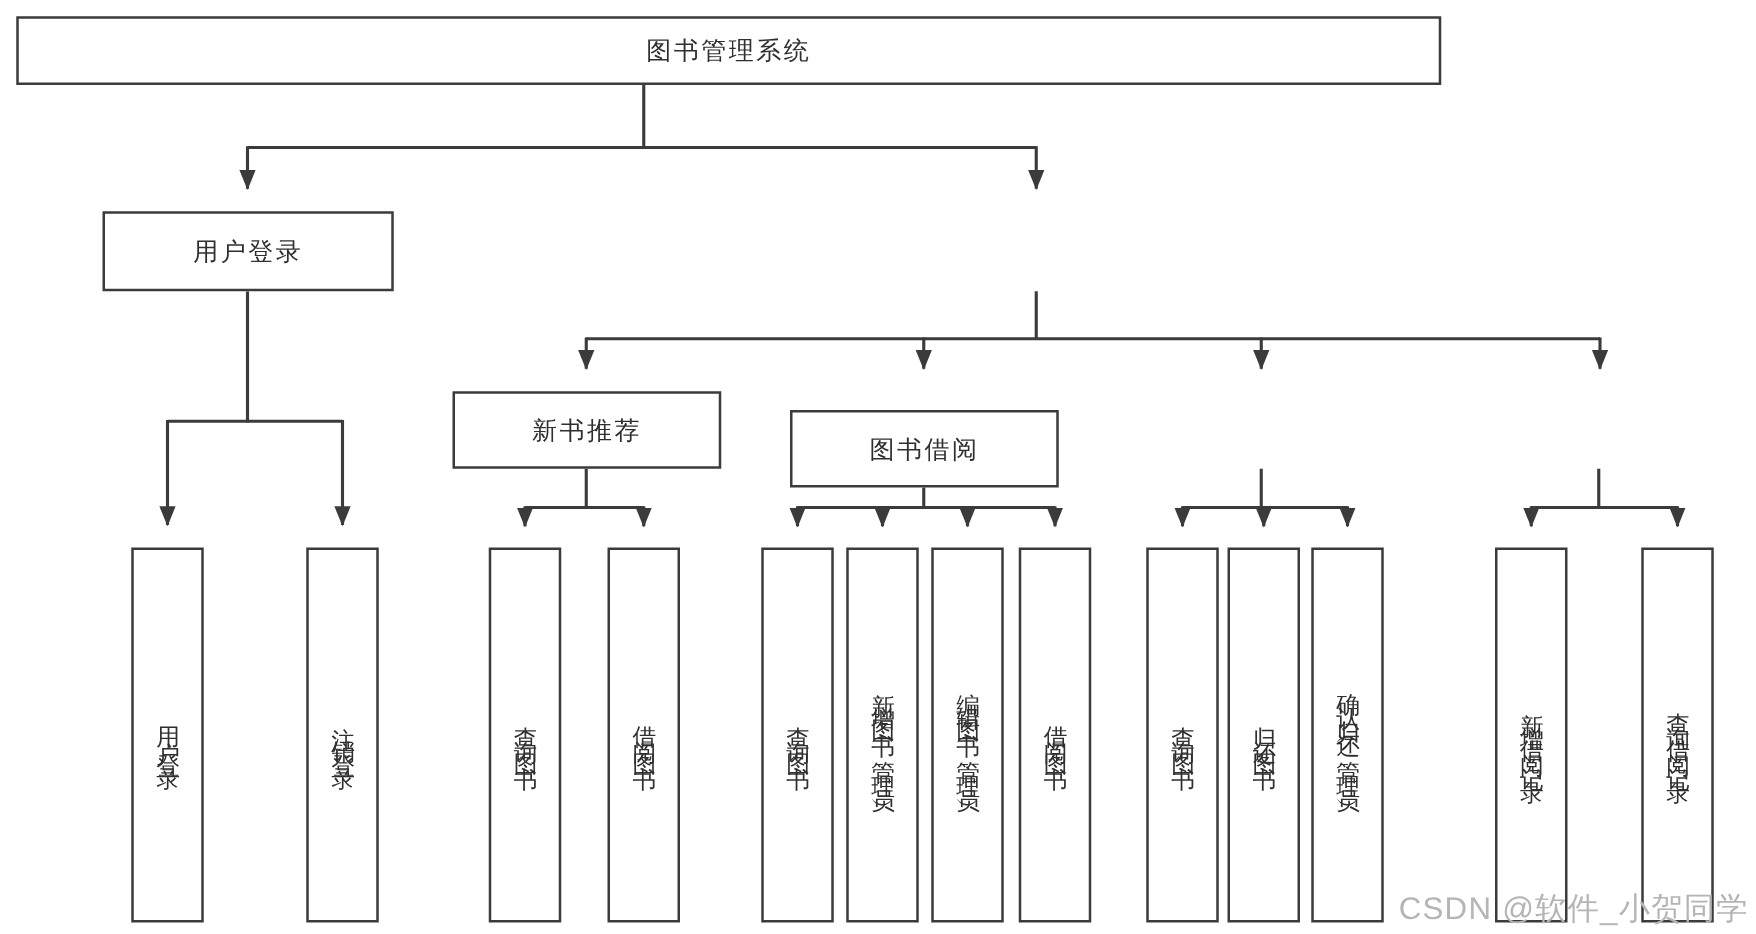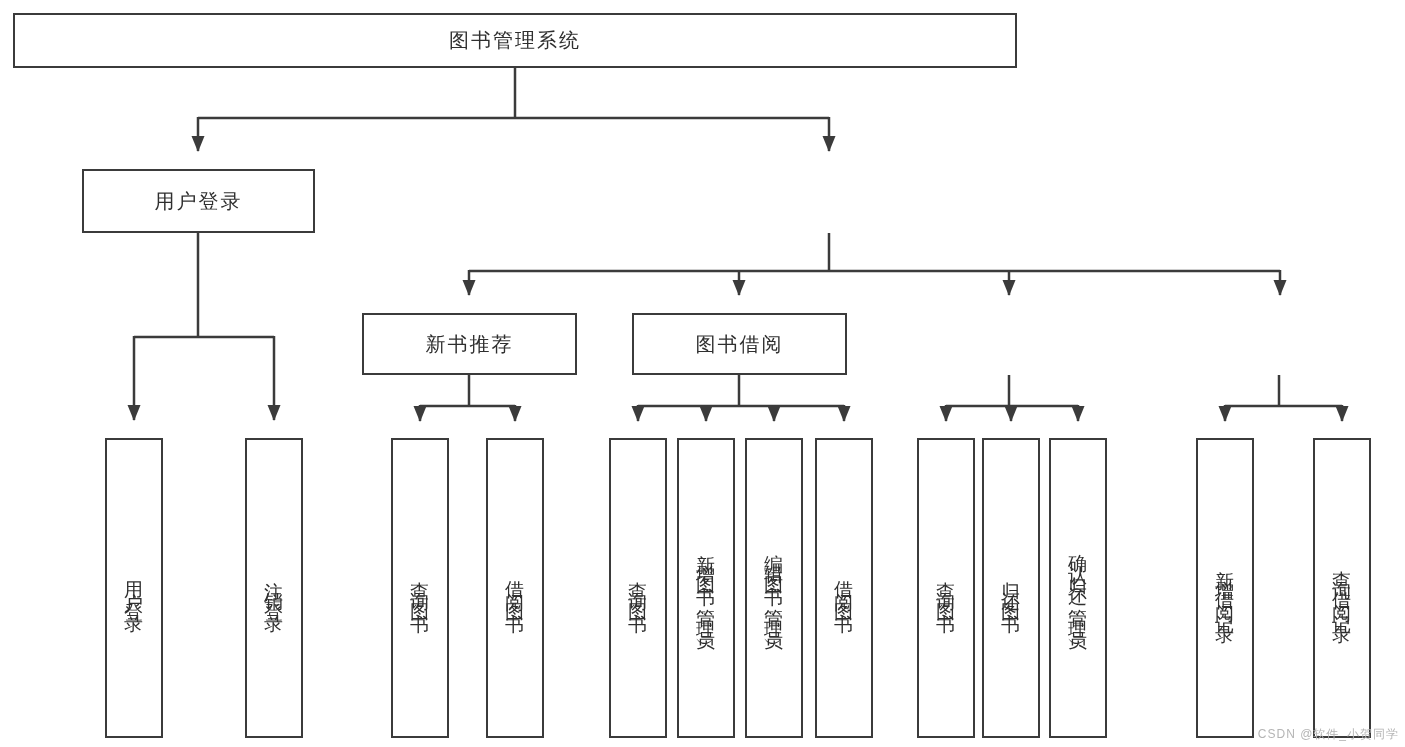--- a/index.html
+++ b/index.html
@@ -48,21 +48,21 @@
     text-orientation: mixed;
     font-size: 19px;
     letter-spacing: 11px;
     line-height: 1;
     max-height: 292px;
   }
   .watermark {
     position: absolute;
     right: 6px;
     bottom: 4px;
-    font-size: 12px;
+    font-size: 25px;
     letter-spacing: 1px;
     color: #b5b5b5;
     z-index: 3;
     white-space: nowrap;
   }
 </style>
 </head>
 <body>
 
 <div class="canvas">
@@ -110,32 +110,32 @@
       <path d="M1011,405 V421" marker-end="url(#arw)"></path>
       <path d="M1078,405 V421" marker-end="url(#arw)"></path>
 
       <path d="M1279,375 V407"></path>
       <path d="M1225,406 H1342"></path>
       <path d="M1225,405 V421" marker-end="url(#arw)"></path>
       <path d="M1342,405 V421" marker-end="url(#arw)"></path>
     </g>
   </svg>
 
-  <div class="box" style="left:13px;top:13px;width:1004px;height:55px">
+  <div class="box" style="left:13px;top:13px;width:1140px;height:55px">
     <span class="lbl">图书管理系统</span>
   </div>
 
   <div class="box" style="left:82px;top:169px;width:233px;height:64px">
     <span class="lbl">用户登录</span>
   </div>
 
   <div class="box" style="left:362px;top:313px;width:215px;height:62px">
     <span class="lbl">新书推荐</span>
   </div>
-  <div class="box" style="left:632px;top:313px;width:215px;height:62px">
+  <div class="box" style="left:632px;top:328px;width:215px;height:62px">
     <span class="lbl">图书借阅</span>
   </div>
 
   <div class="box leaf" style="left:105px">
     <span class="vlbl">用户登录</span>
   </div>
   <div class="box leaf" style="left:245px">
     <span class="vlbl">注销登录</span>
   </div>
   <div class="box leaf" style="left:391px">

